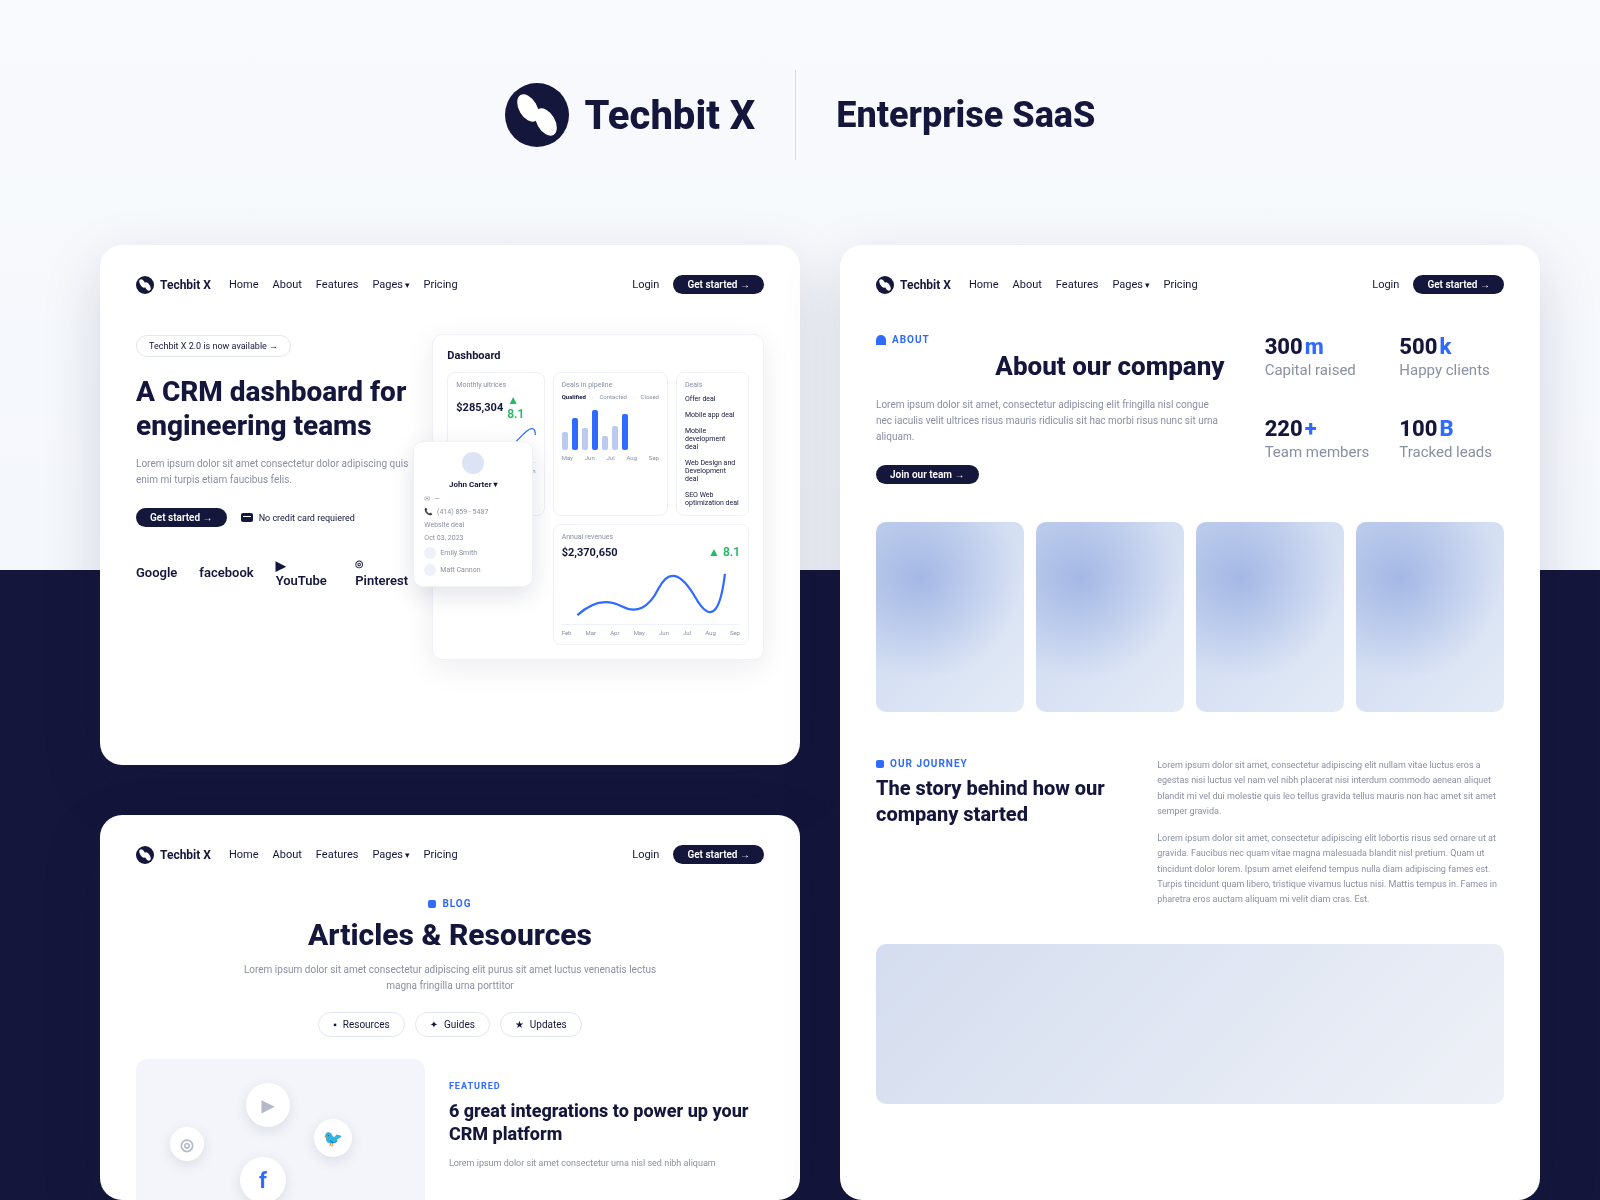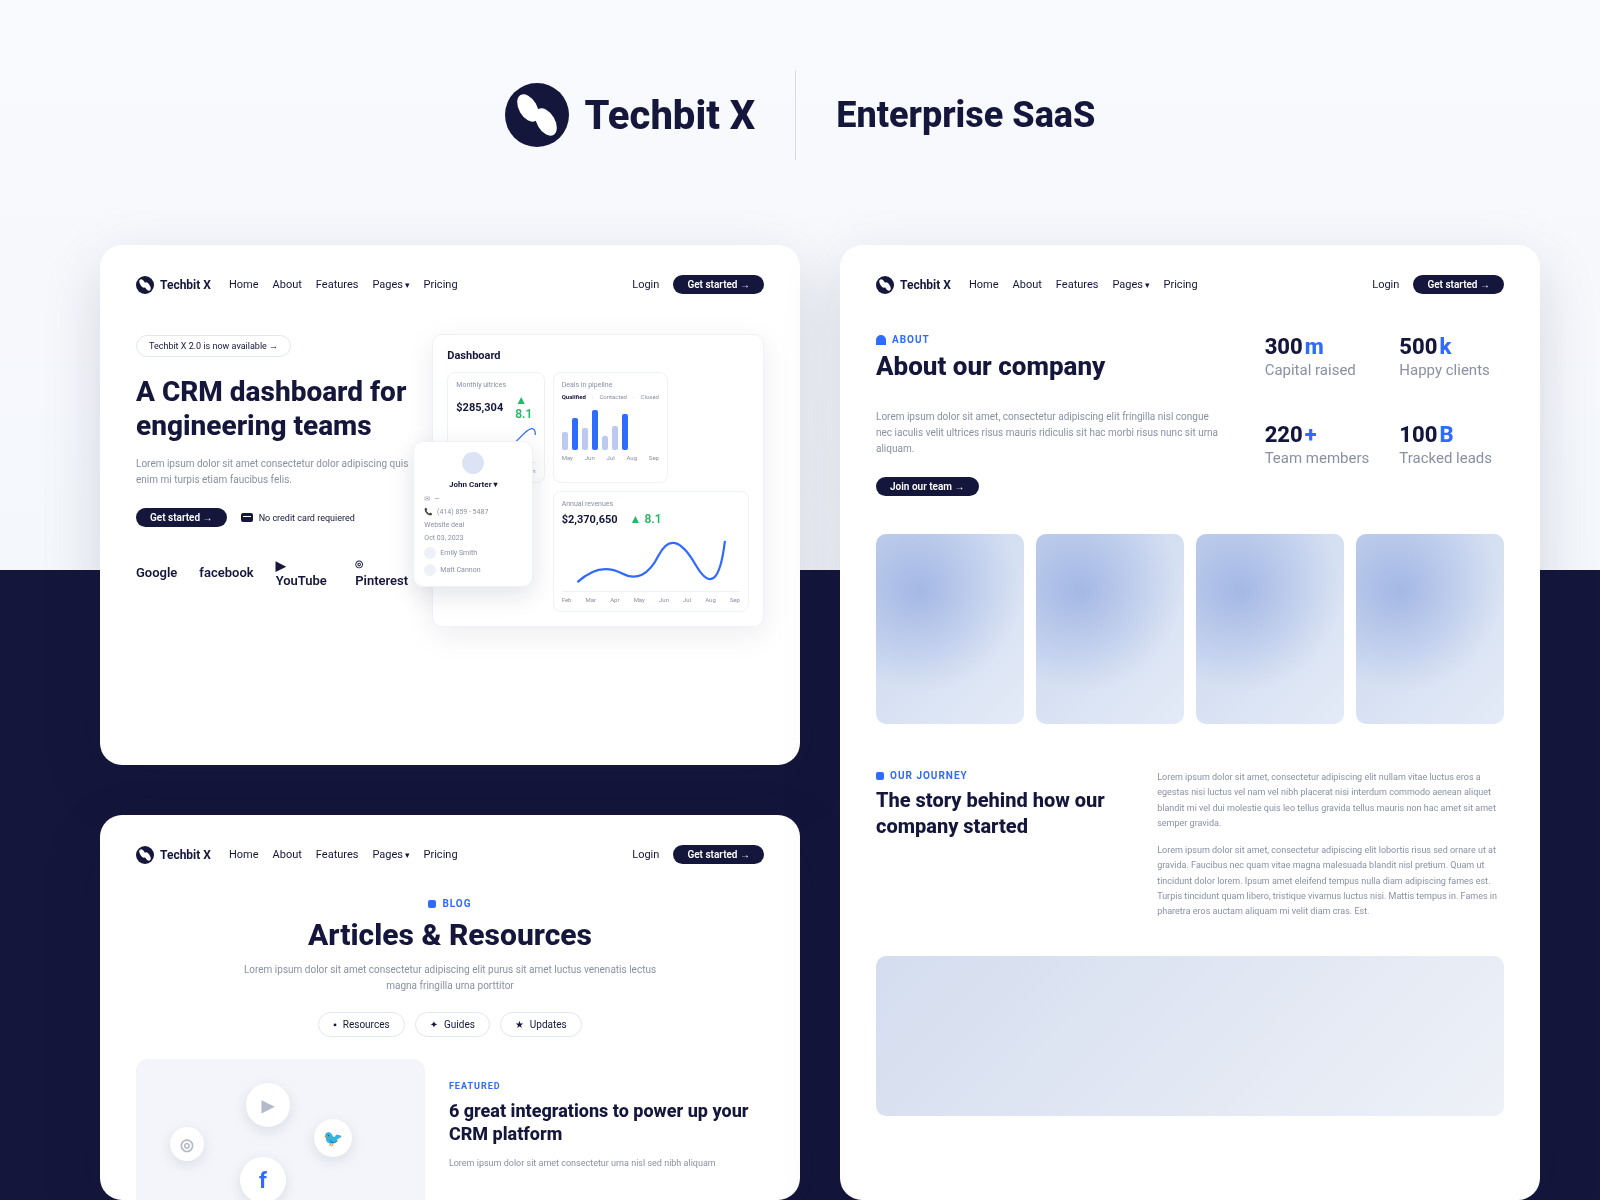--- a/index.html
+++ b/index.html
@@ -86,21 +86,21 @@
 
 .dash {
   flex: 1; background:#fff; border:1px solid #eef1f7; border-radius:10px;
   box-shadow: 0 8px 30px rgba(20,22,59,.08);
   padding: 14px; position: relative;
 }
 .dash-title { font-size: 11px; font-weight: 700; margin-bottom: 10px; color:#14163b;}
 .dash-grid { display: grid; grid-template-columns: 1.2fr 1fr 0.9fr; gap: 8px; }
 .widget { border:1px solid #eef1f7; border-radius:8px; padding:8px; }
 .w-label { font-size: 7px; color:#8a90a3; margin-bottom:4px; }
-.w-val { font-size: 11px; font-weight:700; color:#14163b; display:flex;gap:12px;align-items:center;}
+.w-val { font-size: 11px; font-weight:700; color:#14163b; display:flex;gap:4px;align-items:center;justify-content:space-between;}
 .pct { font-size:12px; color:#25b865; font-weight:600;}
 .sparkline { height: 36px; margin-top:6px; position:relative; border-bottom:1px solid #eef1f7;}
 .sparkline svg { width:100%; height:100%; }
 .bars { display:flex; gap:4px; align-items:flex-end; height:44px; margin-top:6px;}
 .bars span { width:6px; background:#bccaf0; border-radius:2px;}
 .bars span.hi { background:#2f6bff; }
 .deal-tabs { display:flex; gap:6px; font-size:6px; color:#8a90a3; margin-bottom:6px;}
 .deal-tabs b { color:#14163b;}
 .deal-list { font-size:7px; color:#14163b; display:flex; flex-direction:column; gap:8px; margin-top:6px;}
 .wide-chart { grid-column: 2 / span 2; }
@@ -135,21 +135,21 @@
 .sb3{width:46px;height:46px;top:98px;left:104px;color:#2f6bff;font-size:22px;}
 .sb4{width:38px;height:38px;top:60px;left:178px;color:#2f9bff;}
 .blog-feature-text { flex:1; margin-top:22px;}
 .featured-tag { font-size:9px; color:#2f6bff; font-weight:700; letter-spacing:1px; margin-bottom:8px;}
 .feature-headline { font-size:18px; font-weight:800; color:#14163b; line-height:1.3; margin-bottom:10px;}
 .feature-body { font-size:9px; color:#8a90a3; line-height:1.6;}
 
 
 .about-top { display:flex; gap:40px; margin-top:40px;}
 .about-left { flex:1;}
-.about-title { font-size:26px; font-weight:800; color:#14163b; margin:6px 0 28px;}
+.about-title { font-size:26px; font-weight:800; color:#14163b; margin:6px 0 16px;text-align:right;}
 .about-body { font-size:10px; color:#8a90a3; line-height:1.6; margin-bottom:18px;}
 .stats { display:grid; grid-template-columns:1fr 1fr; gap:14px 30px;}
 .stat-val { font-size:22px; font-weight:800; color:#14163b; display:flex;align-items:baseline;gap:2px;}
 .stat-val .suffix { color:#2f6bff;}
 .stat-label { font-size:15px; color:#8a90a3; margin-top:2px;}
 .photo-row { display:flex; gap:12px; margin-top:38px;}
 .photo {
   flex:1; height:190px; border-radius:10px;
   background: linear-gradient(135deg,#c9d6ef,#e4ebf7); position:relative; overflow:hidden;
 }
@@ -259,20 +259,30 @@
               <span style="height:24px"></span>
               <span class="hi" style="height:36px"></span>
             </div>
           <div class="months">
               <span>May</span>
               <span>Jun</span>
               <span>Jul</span>
               <span>Aug</span>
               <span>Sep</span>
             </div>
+        </div>
+        <div class="widget">
+          <div class="w-label">Deals</div>
+          <div class="deal-list">
+            <span>Offer deal</span>
+            <span>Mobile app deal</span>
+            <span>Mobile development deal</span>
+            <span>Web Design and Development deal</span>
+            <span>SEO Web optimization deal</span>
+          </div>
         </div>
         <div class="widget wide-chart">
           <div class="w-label">Annual revenues</div>
           <div class="w-val">
               <span>$2,370,650</span>
               <span class="pct">▲ 8.1</span>
             </div>
           <div class="sparkline"><svg viewBox="0 0 100 40">
                 <path d="M0,34 Q15,20 30,28 T55,16 T80,22 T100,6" fill="none" stroke="#2f6bff" stroke-width="1.5"></path>
               </svg></div>

